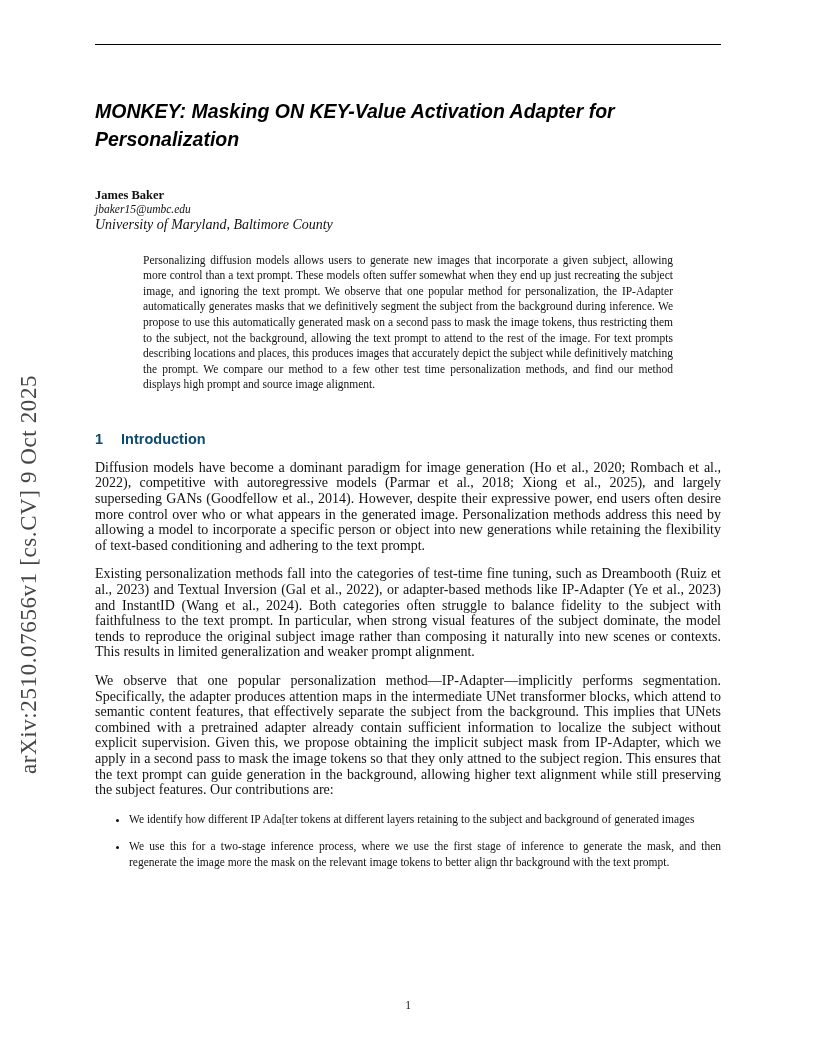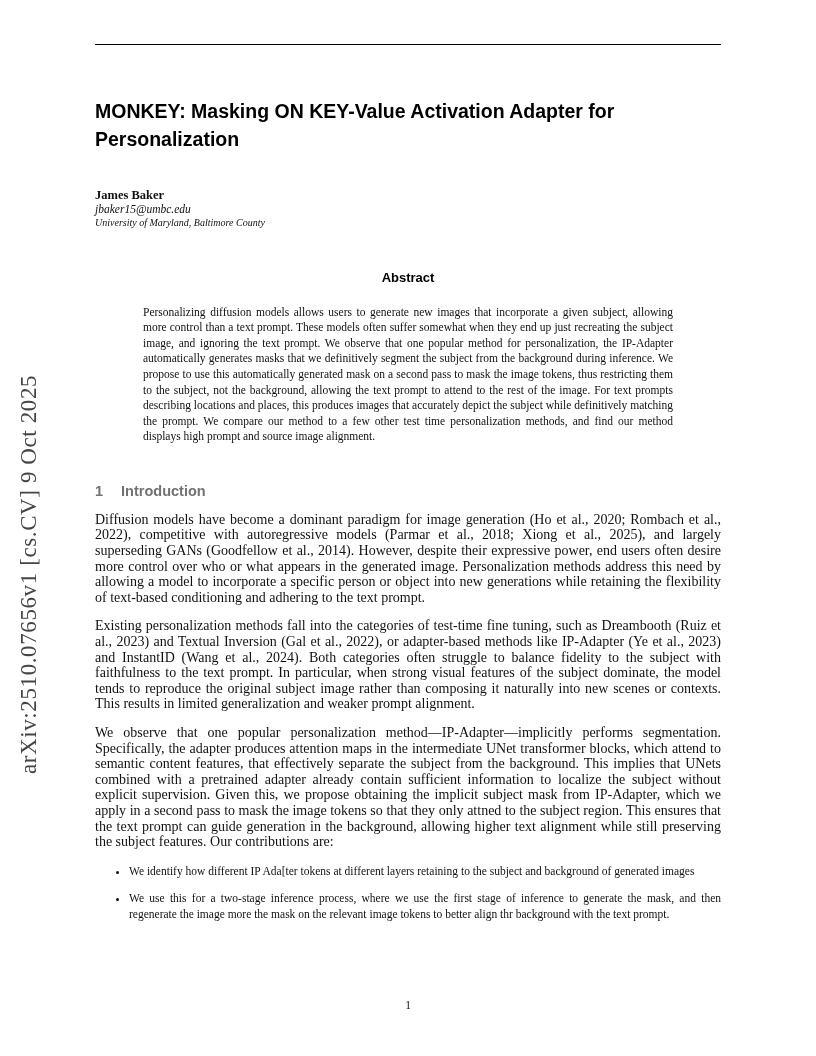--- a/index.html
+++ b/index.html
@@ -40,61 +40,62 @@
     border-top: 1.2px solid #000000;
     width: 100%;
   }
   .paper-title {
     margin-top: 52px;
     font-family: "Liberation Sans", "DejaVu Sans", sans-serif;
     font-weight: 700;
     font-size: 19.5px;
     line-height: 1.45;
     color: #000000;
+    font-style: italic;
   }
   .author-row {
     margin-top: 34px;
     display: flex;
     justify-content: space-between;
     align-items: baseline;
     flex-direction: column;
   }
   .author-name {
     font-weight: 700;
     font-size: 12.5px;
   }
   .author-email {
     font-style: italic;
     font-size: 11.5px;
   }
   .affiliation {
     margin-top: 2px;
     font-style: italic;
-    font-size: 10px;
+    font-size: 14px;
   }
   .abstract-heading {
     margin-top: 42px;
     text-align: center;
     font-family: "Liberation Sans", "DejaVu Sans", sans-serif;
     font-weight: 700;
     font-size: 13px;
     color: #000000;
   }
   .abstract-text {
     margin: 20px 48px 4px 48px;
     text-align: justify;
     font-size: 11.5px;
     line-height: 15.6px;
   }
   .section-heading {
     margin-top: 38px;
     font-family: "Liberation Sans", "DejaVu Sans", sans-serif;
     font-weight: 700;
     font-size: 14.5px;
-    color: #737373;
+    color: #0c4a6e;
   }
   .section-heading .section-number {
     display: inline-block;
     margin-right: 18px;
   }
   .body-paragraph {
     margin: 13px 0 0 0;
     text-align: justify;
     font-size: 14px;
     line-height: 15.6px;
@@ -132,21 +133,20 @@
 
     <h1 class="paper-title">MONKEY: Masking ON KEY-Value Activation Adapter for Personalization</h1>
 
     <div class="author-row">
       <span class="author-name">James Baker</span>
       <span class="author-email">jbaker15@umbc.edu</span>
     </div>
 
     <div class="affiliation">University of Maryland, Baltimore County</div>
 
-    <div class="abstract-heading">Abstract</div>
 
     <div class="abstract-text">Personalizing diffusion models allows users to generate new images that incorporate a given subject, allowing more control than a text prompt. These models often suffer somewhat when they end up just recreating the subject image, and ignoring the text prompt. We observe that one popular method for personalization, the IP-Adapter automatically generates masks that we definitively segment the subject from the background during inference. We propose to use this automatically generated mask on a second pass to mask the image tokens, thus restricting them to the subject, not the background, allowing the text prompt to attend to the rest of the image. For text prompts describing locations and places, this produces images that accurately depict the subject while definitively matching the prompt. We compare our method to a few other test time personalization methods, and find our method displays high prompt and source image alignment.</div>
 
     <div class="section-heading">
       <span class="section-number">1</span><span>Introduction</span>
     </div>
 
     <p class="body-paragraph">Diffusion models have become a dominant paradigm for image generation (Ho et al., 2020; Rombach et al., 2022), competitive with autoregressive models (Parmar et al., 2018; Xiong et al., 2025), and largely superseding GANs (Goodfellow et al., 2014). However, despite their expressive power, end users often desire more control over who or what appears in the generated image. Personalization methods address this need by allowing a model to incorporate a specific person or object into new generations while retaining the flexibility of text-based conditioning and adhering to the text prompt.</p>
 
     <p class="body-paragraph">Existing personalization methods fall into the categories of test-time fine tuning, such as Dreambooth (Ruiz et al., 2023) and Textual Inversion (Gal et al., 2022), or adapter-based methods like IP-Adapter (Ye et al., 2023) and InstantID (Wang et al., 2024). Both categories often struggle to balance fidelity to the subject with faithfulness to the text prompt. In particular, when strong visual features of the subject dominate, the model tends to reproduce the original subject image rather than composing it naturally into new scenes or contexts. This results in limited generalization and weaker prompt alignment.</p>

